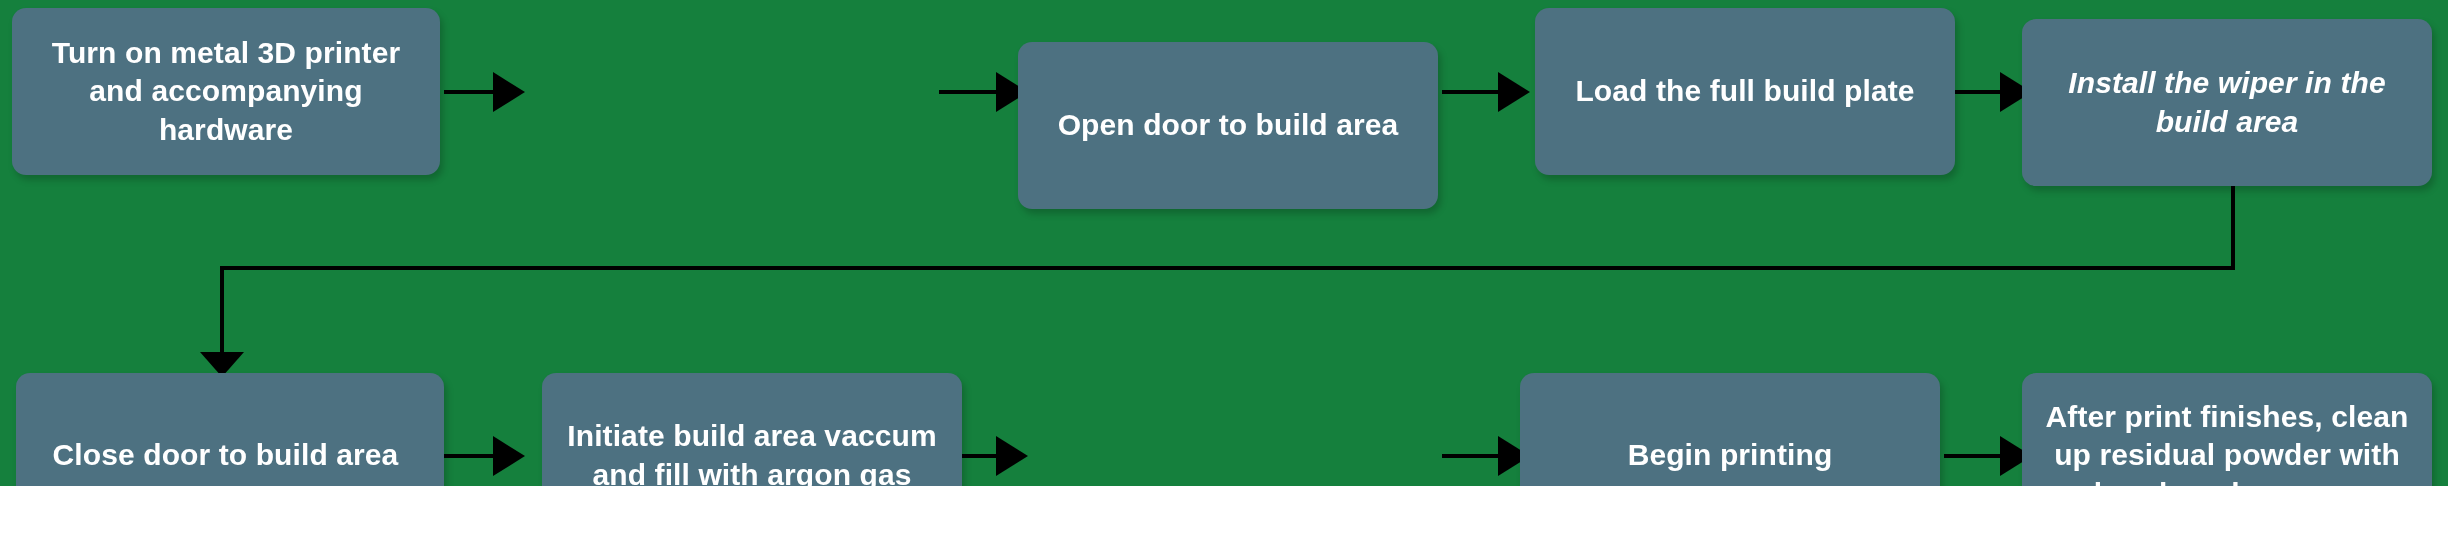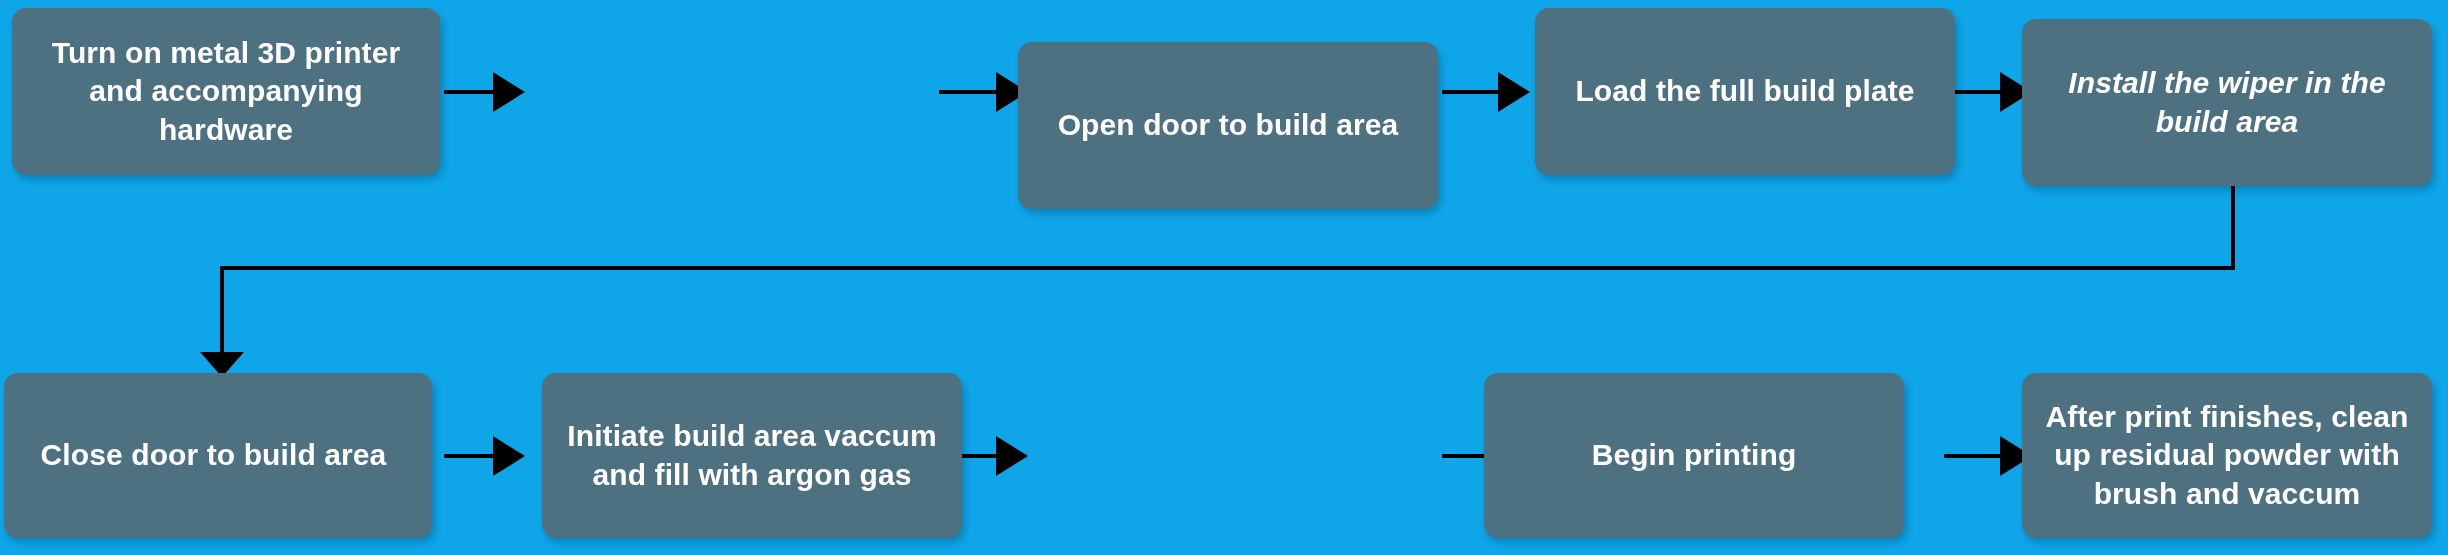--- a/index.html
+++ b/index.html
@@ -6,22 +6,22 @@
     margin: 0;
     padding: 0;
     background: #ffffff;
   }
   body {
     font-family: "Liberation Sans", sans-serif;
   }
   #canvas {
     position: relative;
     width: 2448px;
-    height: 555px;
-    background: #0ea5e9;
+    height: 486px;
+    background: #15803d;
     overflow: hidden;
   }
   .node {
     position: absolute;
     box-sizing: border-box;
     background: #4d7181;
     border-radius: 14px;
     color: #ffffff;
     display: flex;
     align-items: center;
@@ -108,22 +108,22 @@
 
   <div class="node" style="left:12px;  top:8px;   width:428px; height:167px;">Turn on metal 3D printer and accompanying hardware</div>
 
 
   <div class="node" style="left:1018px;top:8px;   width:420px; height:167px;margin-top:34px;">Open door to build area</div>
 
   <div class="node" style="left:1520px;top:8px;   width:420px; height:167px;margin-left:15px;">Load the full build plate</div>
 
   <div class="node" style="left:2022px;top:19px;   width:410px; height:167px;font-style:italic;">Install the wiper in the build area</div>
 
-  <div class="node" style="left:4px;  top:373px; width:428px; height:165px;padding-left:9px;">Close door to build area</div>
+  <div class="node" style="left:16px;  top:373px; width:428px; height:165px;padding-left:9px;">Close door to build area</div>
 
   <div class="node" style="left:515px; top:373px; width:420px; height:165px;margin-left:27px;">Initiate build area vaccum and fill with argon gas</div>
 
 
-  <div class="node" style="left:1484px;top:373px; width:420px; height:165px;">Begin printing</div>
+  <div class="node" style="left:1520px;top:373px; width:420px; height:165px;">Begin printing</div>
 
   <div class="node" style="left:2022px;top:373px; width:410px; height:165px;border-radius:14px;">After print finishes, clean up residual powder with brush and vaccum</div>
 
 </div>
 
 </body></html>

